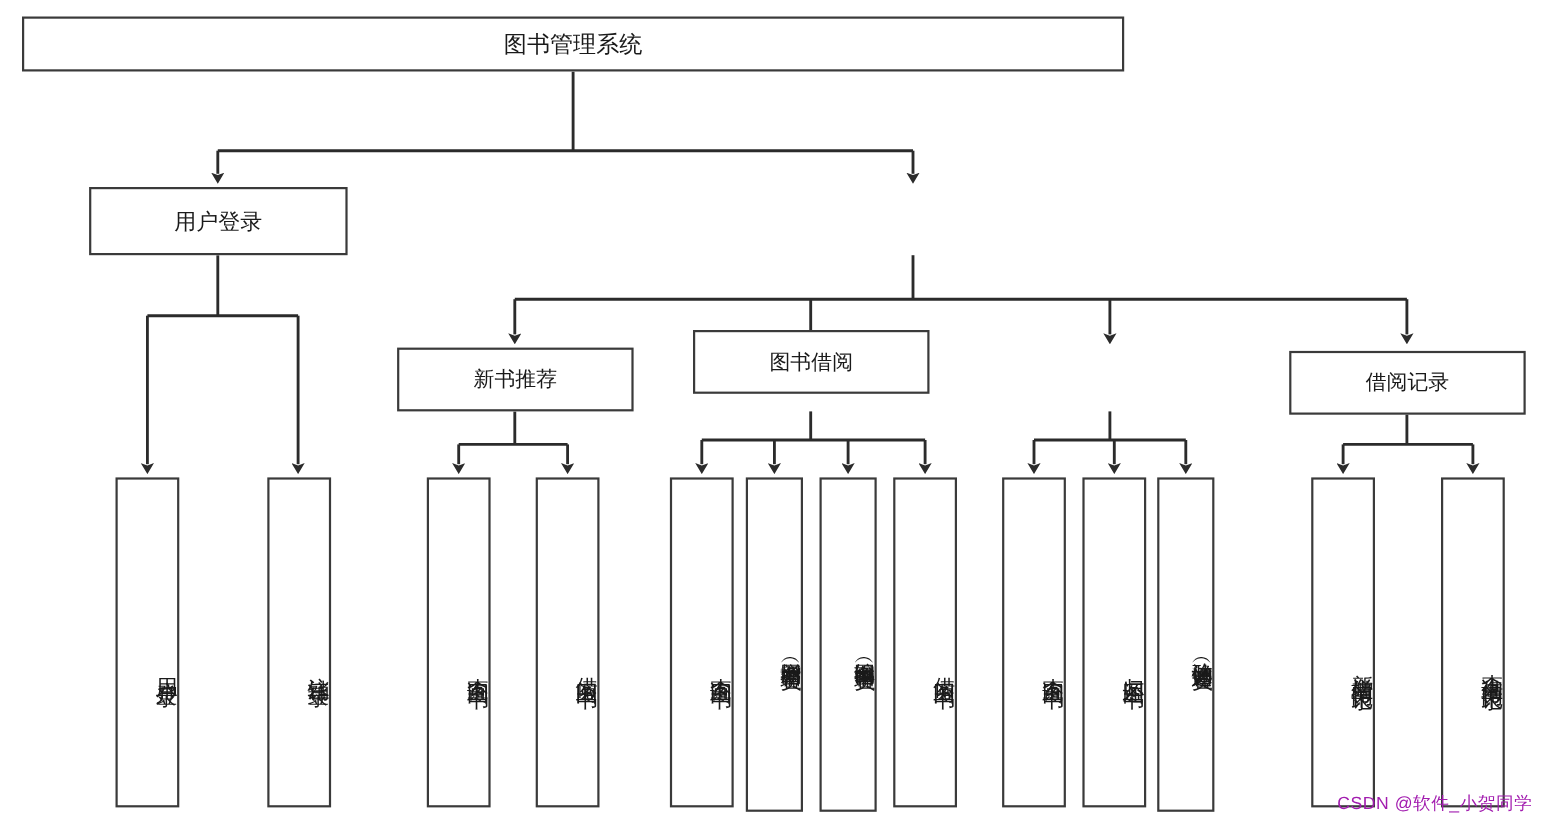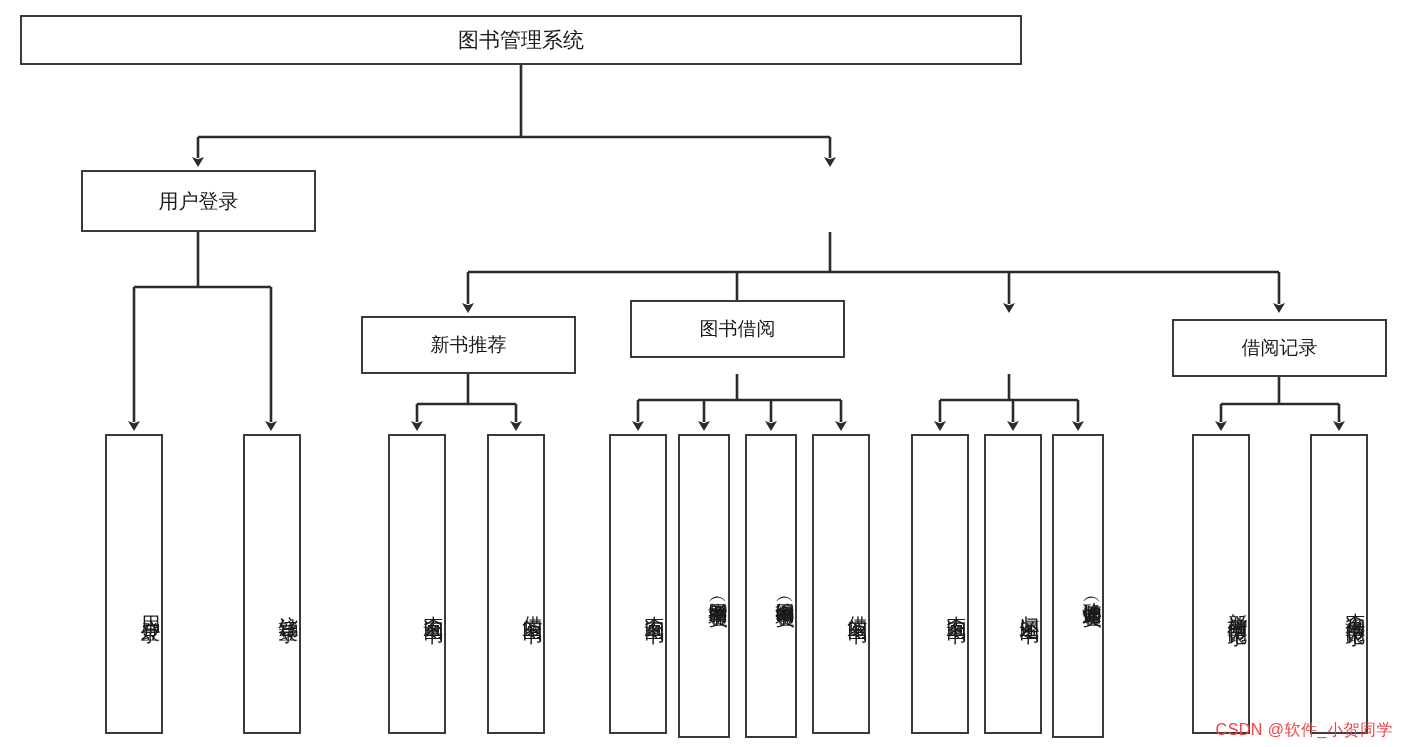--- a/index.html
+++ b/index.html
@@ -63,21 +63,21 @@
     padding-top: 10px;
   }
   .node-label {
     display: block;
   }
   #watermark {
     position: absolute;
     right: 12px;
     bottom: 6px;
     font-size: 16px;
-    color: #ef4444;
+    color: #a21caf;
     z-index: 3;
     white-space: nowrap;
     letter-spacing: 0.5px;
   }
 </style>
 </head>
 <body>
 
 <div id="canvas">
 

